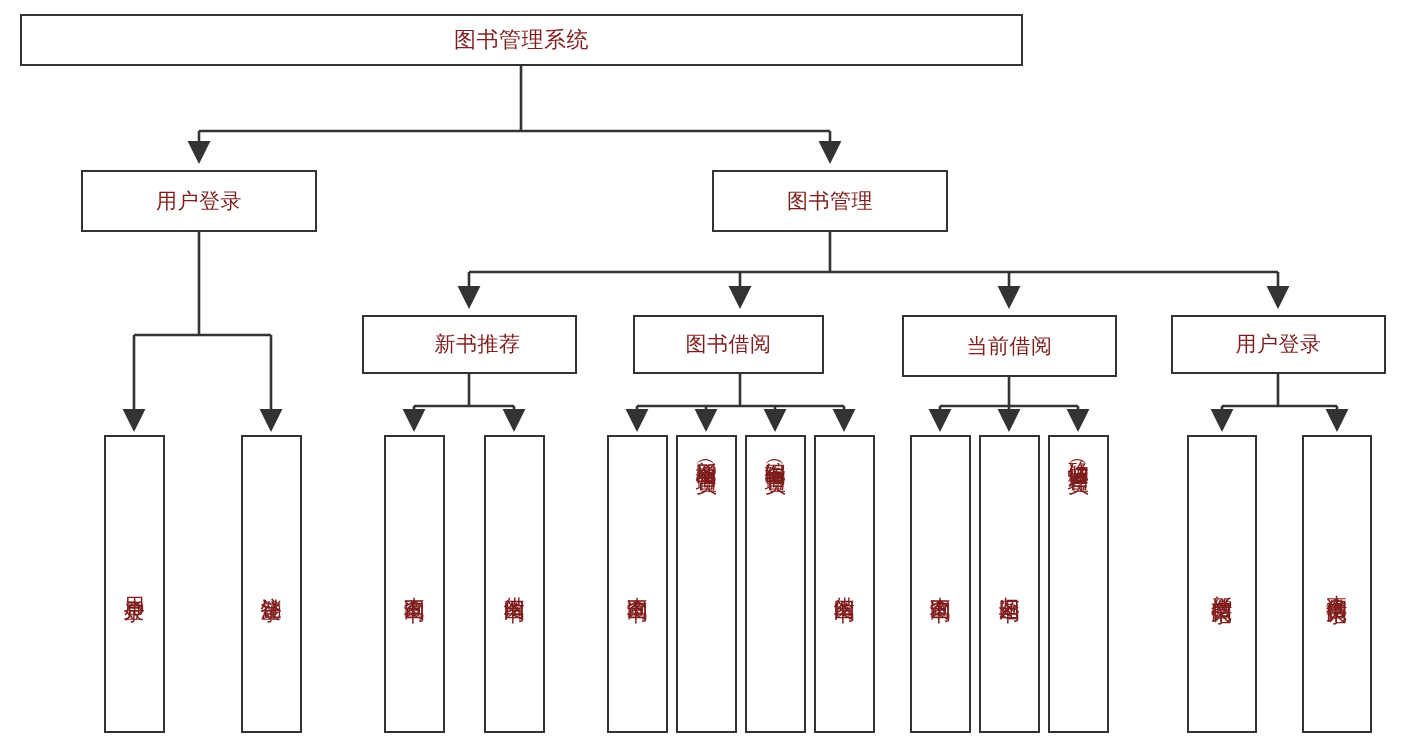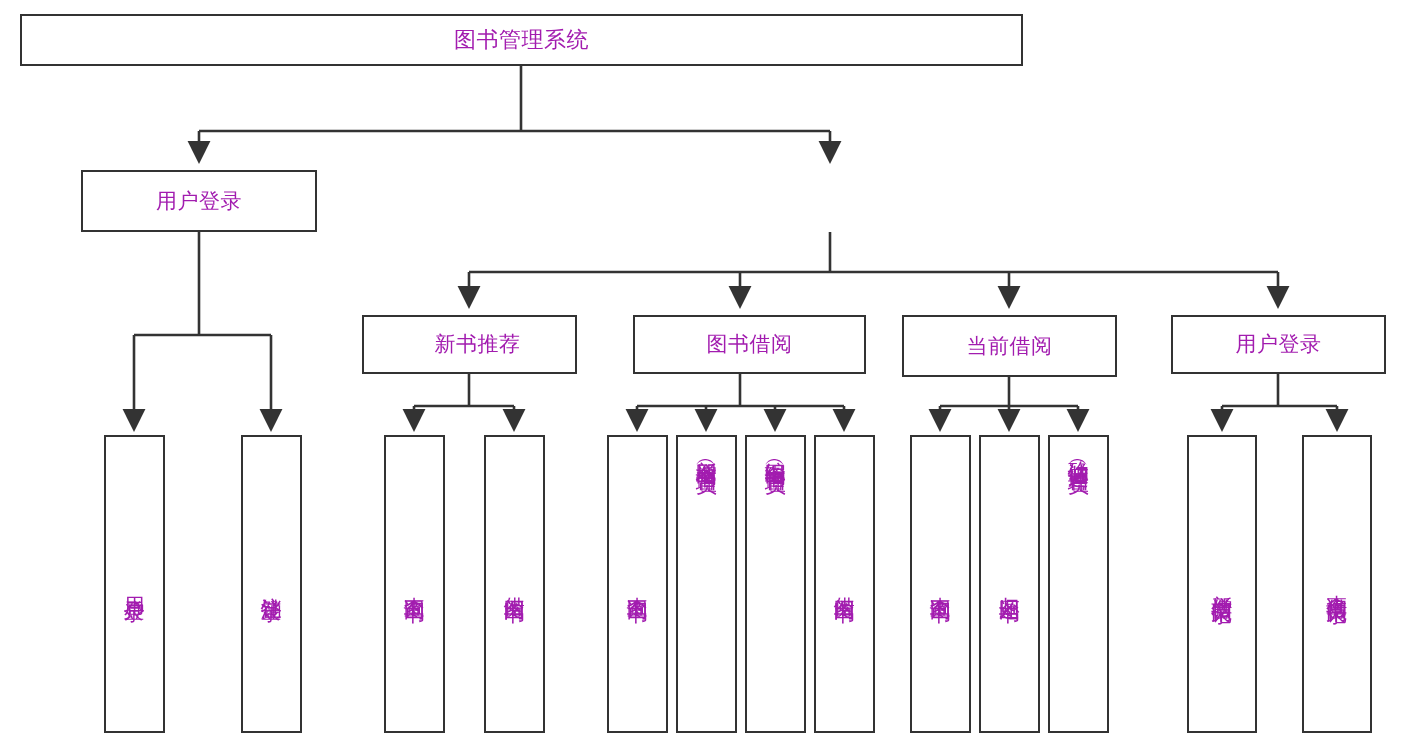--- a/index.html
+++ b/index.html
@@ -27,21 +27,21 @@
     background:#ffffff;
     border:2.5px solid #333333;
     display:flex;
     align-items:center;
     justify-content:center;
     z-index:2;
   }
   .node .label{
     font-size:21px;
     line-height:1.15;
-    color:#a21caf;
+    color:#7f1d1d;
     letter-spacing:0.5px;
     white-space:nowrap;
   }
   .node.root .label{font-size:22px;}
   .leaf{
     align-items:flex-start;
     justify-content:center;
     padding-top:0;
   }
   .leaf .label{
@@ -121,25 +121,28 @@
     </g>
   </svg>
 
   <div class="node root" style="left:20px; top:14px; width:1003px; height:52px;">
     <span class="label">图书管理系统</span>
   </div>
 
   <div class="node" style="left:81px; top:170px; width:236px; height:62px;">
     <span class="label">用户登录</span>
   </div>
+  <div class="node" style="left:712px; top:170px; width:236px; height:62px;">
+    <span class="label">图书管理</span>
+  </div>
 
   <div class="node" style="left:362px; top:315px; width:215px; height:59px;padding-left:16px;">
     <span class="label">新书推荐</span>
   </div>
-  <div class="node" style="left:633px; top:315px; width:233px; height:59px;">
+  <div class="node" style="left:633px; top:315px; width:191px; height:59px;">
     <span class="label">图书借阅</span>
   </div>
   <div class="node" style="left:902px; top:315px; width:215px; height:62px;">
     <span class="label">当前借阅</span>
   </div>
   <div class="node" style="left:1171px; top:315px; width:215px; height:59px;">
     <span class="label">用户登录</span>
   </div>
 
   <div class="node leaf center-v" style="left:104px; top:435px; width:61px; height:298px;">

